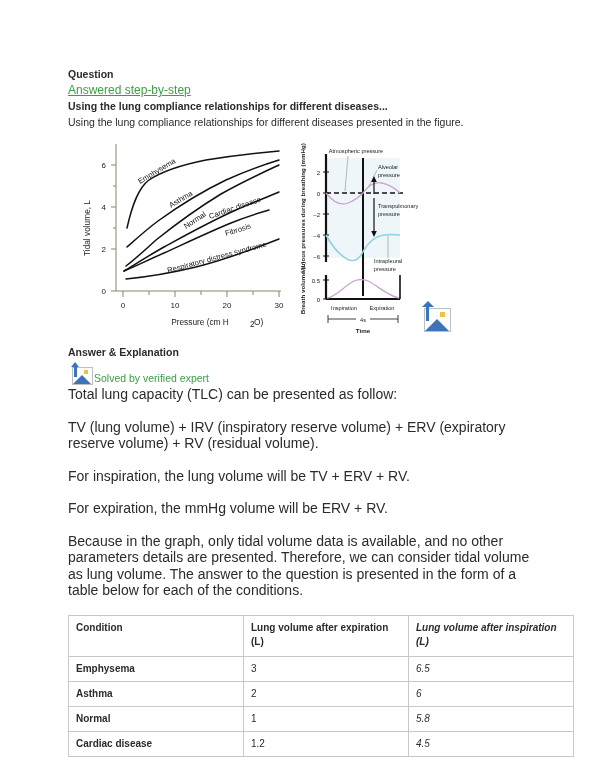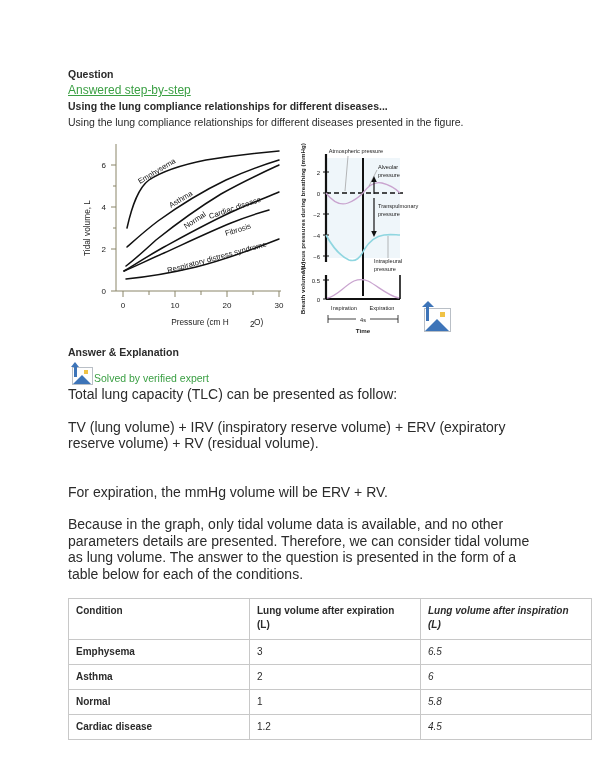--- a/index.html
+++ b/index.html
@@ -166,21 +166,21 @@
 
   
   table.vol {
     border-collapse: collapse;
     width: 460px;
     margin-top: 16px;
     table-layout: fixed;
   }
   table.vol td {
     border: 1px solid #c8c8c8;
-    padding: 5px 13px 5px 7px;
+    padding: 5px 7px 5px 7px;
     font-size: 10px;
     line-height: 14px;
     vertical-align: top;
     color: #2b2b2b;
   }
   table.vol td.c0 { width: 160px; }
   table.vol td.c1 { width: 150px; }
   table.vol td.c2 { width: 150px; font-style: italic; }
   table.vol tr.hdr td { font-weight: bold; height: 30px; }
   table.vol tr.row td.c0 { font-weight: bold; }
@@ -354,20 +354,21 @@
             <span class="head"></span>
           </span>
       </span>
       <span class="txt">Solved by verified expert</span>
     </div>
 
     <p class="body-p">Total lung capacity (TLC) can be presented as follow:</p>
     <div class="gap"></div>
     <p class="body-p">TV (lung volume) + IRV (inspiratory reserve volume) + ERV (expiratory reserve volume) + RV (residual volume).</p>
     <div class="gap"></div>
+    <p class="body-p">For inspiration, the lung volume will be TV + ERV + RV.</p>
     <div class="gap"></div>
     <p class="body-p">For expiration, the mmHg volume will be ERV + RV.</p>
     <div class="gap"></div>
     <p class="body-p">Because in the graph, only tidal volume data is available, and no other parameters details are presented. Therefore, we can consider tidal volume as lung volume. The answer to the question is presented in the form of a table below for each of the conditions.</p>
 
     <table class="vol">
       <tbody>
         <tr class="hdr">
           <td class="c0">Condition</td>
           <td class="c1">

